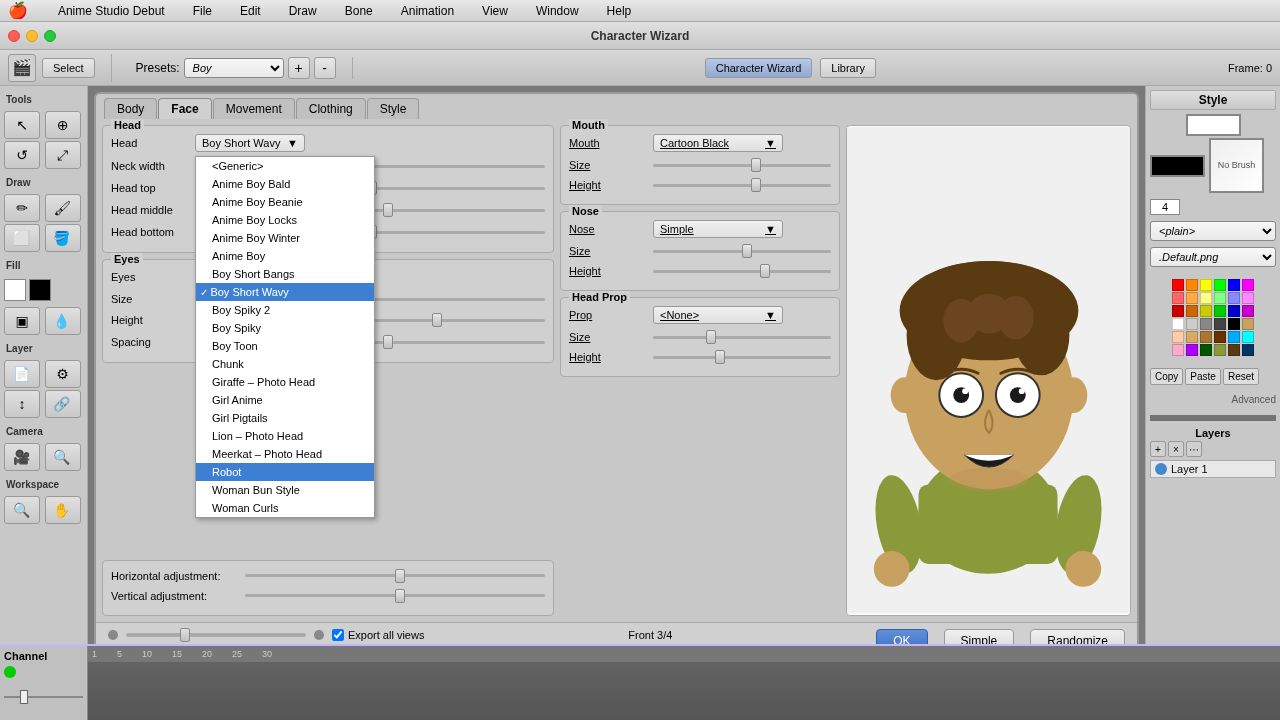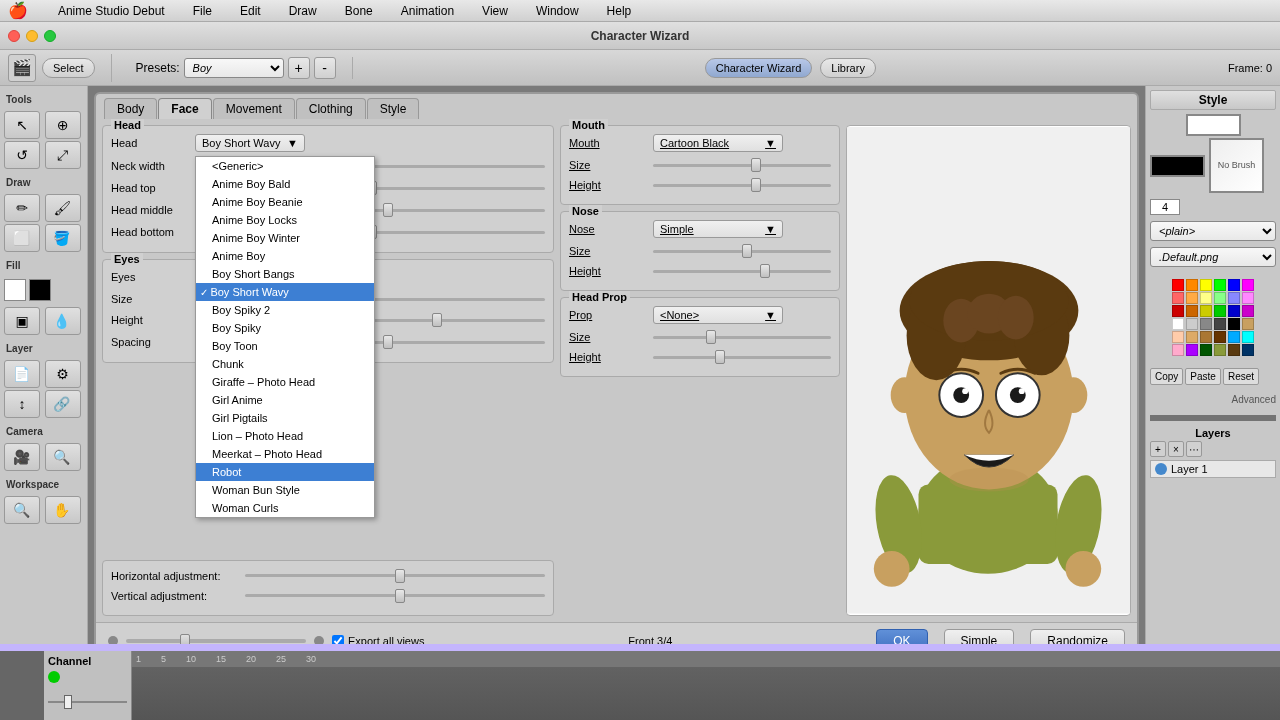--- a/index.html
+++ b/index.html
@@ -260,21 +260,21 @@
       display: flex;
       align-items: center;
       padding: 0 8px;
       gap: 8px;
     }
 
     .char-wizard-btn {
       padding: 3px 10px;
       background: linear-gradient(to bottom, #e8e8e8, #d0d0d0);
       border: 1px solid #999;
-      border-radius: 10px;
+      border-radius: 3px;
       font-size: 11px;
       cursor: pointer;
     }
     .char-wizard-btn.active {
       background: linear-gradient(to bottom, #b8c8e8, #90a8d0);
     }
 
     .main-layout {
       display: flex;
       flex: 1;
@@ -284,23 +284,22 @@
     .center-area {
       flex: 1;
       background: #7a7a7a;
       display: flex;
       flex-direction: column;
     }
 
     .bottom-bar {
       height: 76px;
       background: #666;
-      border-top: 7px solid #c4b5fd;
-      display: flex;
-      padding-left: 44px;
+      border-top: 2px solid #c4b5fd;
+      display: flex;
     }
     .bottom-left-panel {
       width: 88px;
       background: #c0c0c0;
       border-right: 1px solid #888;
       padding: 4px;
     }
     .bottom-timeline {
       flex: 1;
       background: #555;
@@ -365,21 +364,21 @@
       height: 100%;
       background: white;
       border: 1px solid #aaa;
       border-radius: 4px;
       overflow: hidden;
       position: relative;
     }
 
     .cw-footer {
       display: flex;
-      align-items: center;
+      align-items: flex-start;
       justify-content: space-between;
       padding: 6px 12px;
       background: #d0d0d0;
       border-top: 1px solid #aaa;
       border-radius: 0 0 6px 6px;
     }
 
     .view-slider {
       display: flex;
       align-items: center;

